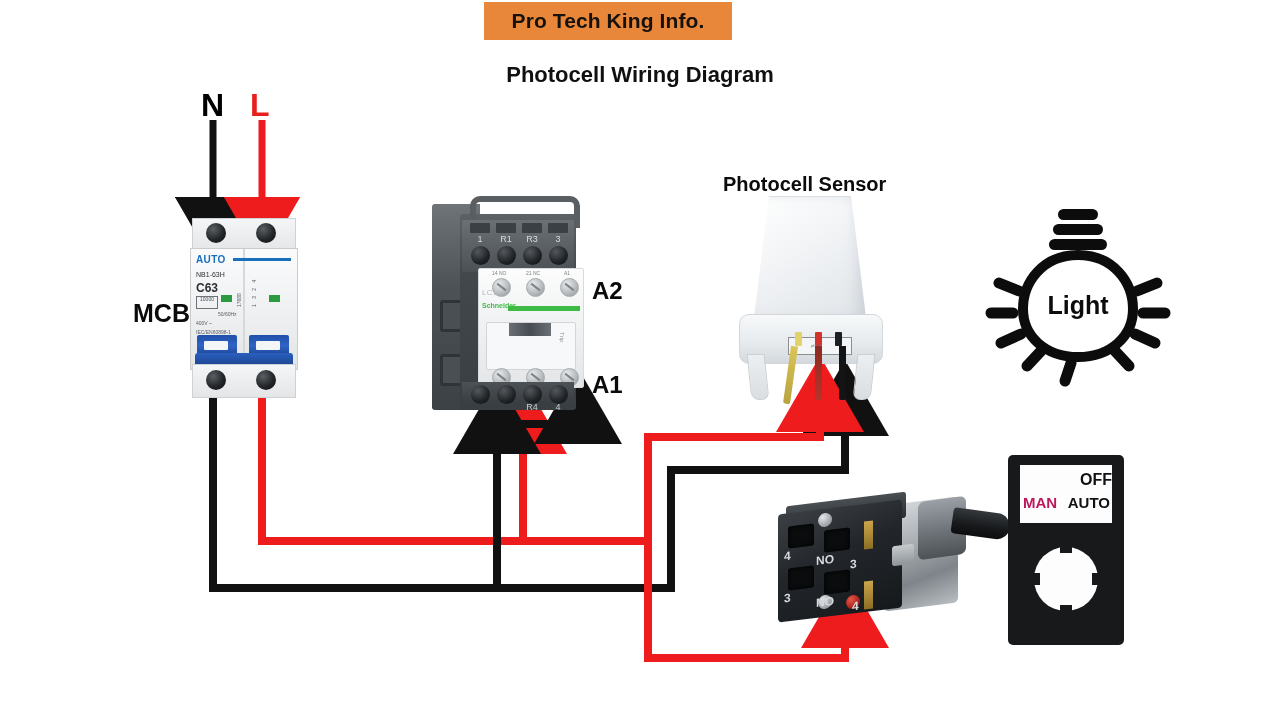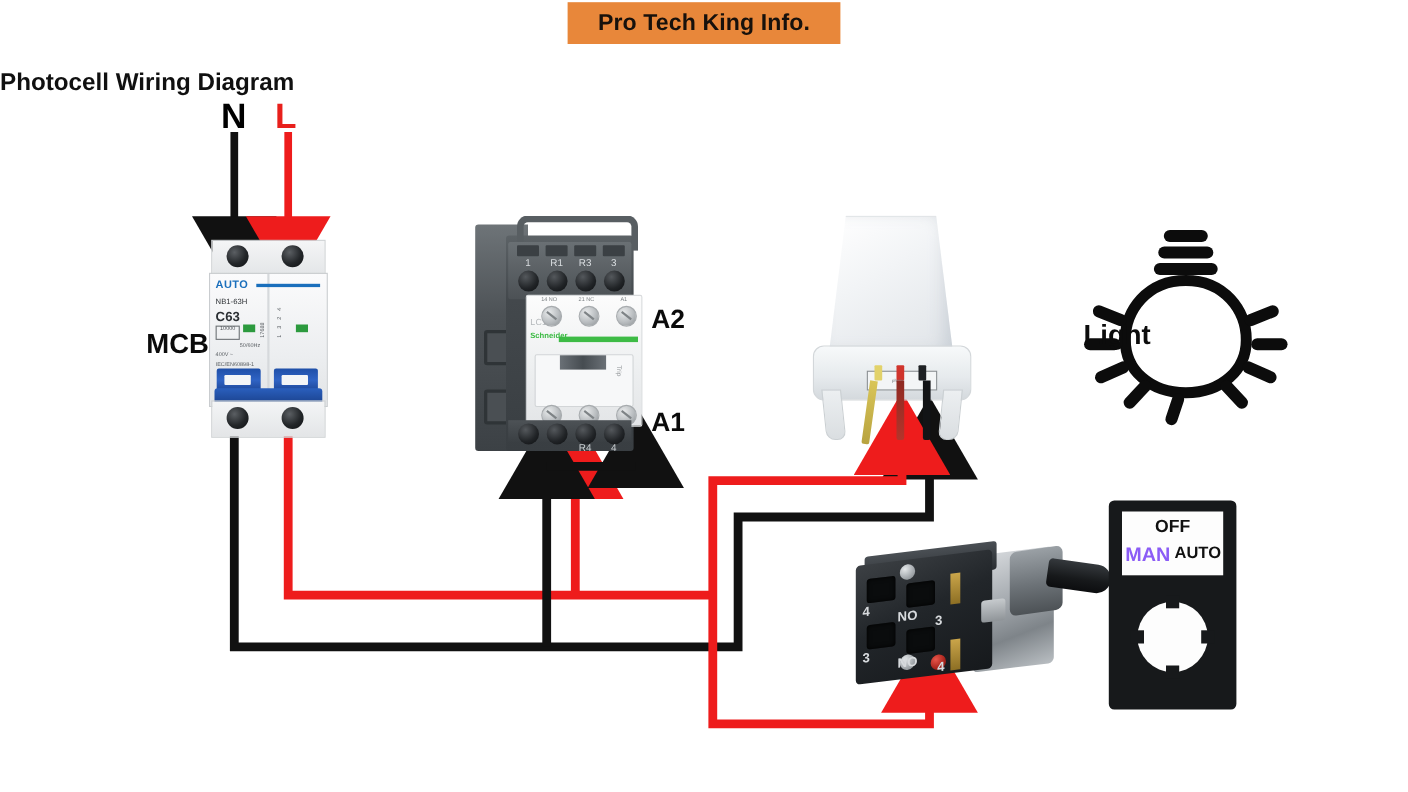--- a/index.html
+++ b/index.html
@@ -12,38 +12,39 @@
     width: 1280px;
     height: 720px;
     background: #ffffff;
     overflow: hidden;
     font-family: "Liberation Sans", sans-serif;
   }
 
   
   .banner {
     position: absolute;
-    left: 516px;
+    left: 484px;
     top: 2px;
     width: 248px;
     height: 38px;
     background: #E8873A;
     display: flex;
     align-items: center;
     justify-content: center;
     font-size: 21px;
     font-weight: bold;
     color: #17110c;
     letter-spacing: 0.1px;
   }
   .subtitle {
     position: absolute;
     left: 0;
     top: 62px;
     width: 1280px;
+    text-align: center;
     font-size: 22px;
     font-weight: bold;
     color: #101010;
   }
 
   
   .lbl {
     position: absolute;
     font-weight: bold;
     color: #0b0b0b;
@@ -449,20 +450,21 @@
     position: absolute;
     left: 985px;
     top: 203px;
     width: 186px;
     height: 190px;
   }
   .bulb-text {
     position: absolute;
     left: 0; top: 88px;
     width: 186px;
+    text-align: center;
     font-size: 25px;
     font-weight: bold;
     color: #0c0c0c;
   }
 
   
   .selector {
     position: absolute;
     left: 772px;
     top: 495px;
@@ -579,31 +581,31 @@
   .plate-win {
     position: absolute;
     left: 12px; top: 10px;
     width: 92px; height: 58px;
     background: #fdfdfd;
   }
   .plate-off {
     position: absolute;
     left: 0; top: 6px;
     width: 92px;
-    text-align: center;
+    text-align: right;
     font-size: 16px;
     font-weight: bold;
     color: #111;
   }
   .plate-man {
     position: absolute;
     left: 3px; top: 29px;
-    font-size: 18px;
-    font-weight: bold;
-    color: #8b5cf6;
+    font-size: 15px;
+    font-weight: bold;
+    color: #be185d;
   }
   .plate-auto {
     position: absolute;
     right: 2px; top: 29px;
     font-size: 15px;
     font-weight: bold;
     color: #111;
   }
   .plate-ring {
     position: absolute;
@@ -766,20 +768,21 @@
         <div class="sn-chip sn-c3"></div>
         <div class="sn-micro">photo</div>
       </div>
     </div>
     <div class="sn-leg sn-legL"></div>
     <div class="sn-leg sn-legR"></div>
     <div class="sn-wire sn-wY"></div>
     <div class="sn-wire sn-wR"></div>
     <div class="sn-wire sn-wB"></div>
   </div>
+  <div class="lbl lbl-sensor">Photocell Sensor</div>
 
   <div class="bulb">
     <svg width="186" height="190" viewBox="0 0 186 190">
       <g fill="#0c0c0c">
         <rect x="73" y="6" width="40" height="11" rx="5.5"></rect>
         <rect x="68" y="21" width="50" height="11" rx="5.5"></rect>
         <rect x="64" y="36" width="58" height="11" rx="5.5"></rect>
       </g>
       <path d="M93 52 C58 52 38 79 38 106 C38 133 60 154 93 154 C126 154 148 133 148 106 C148 79 128 52 93 52 Z" fill="none" stroke="#0c0c0c" stroke-width="10"></path>
       <g stroke="#0c0c0c" stroke-width="11" stroke-linecap="round">

